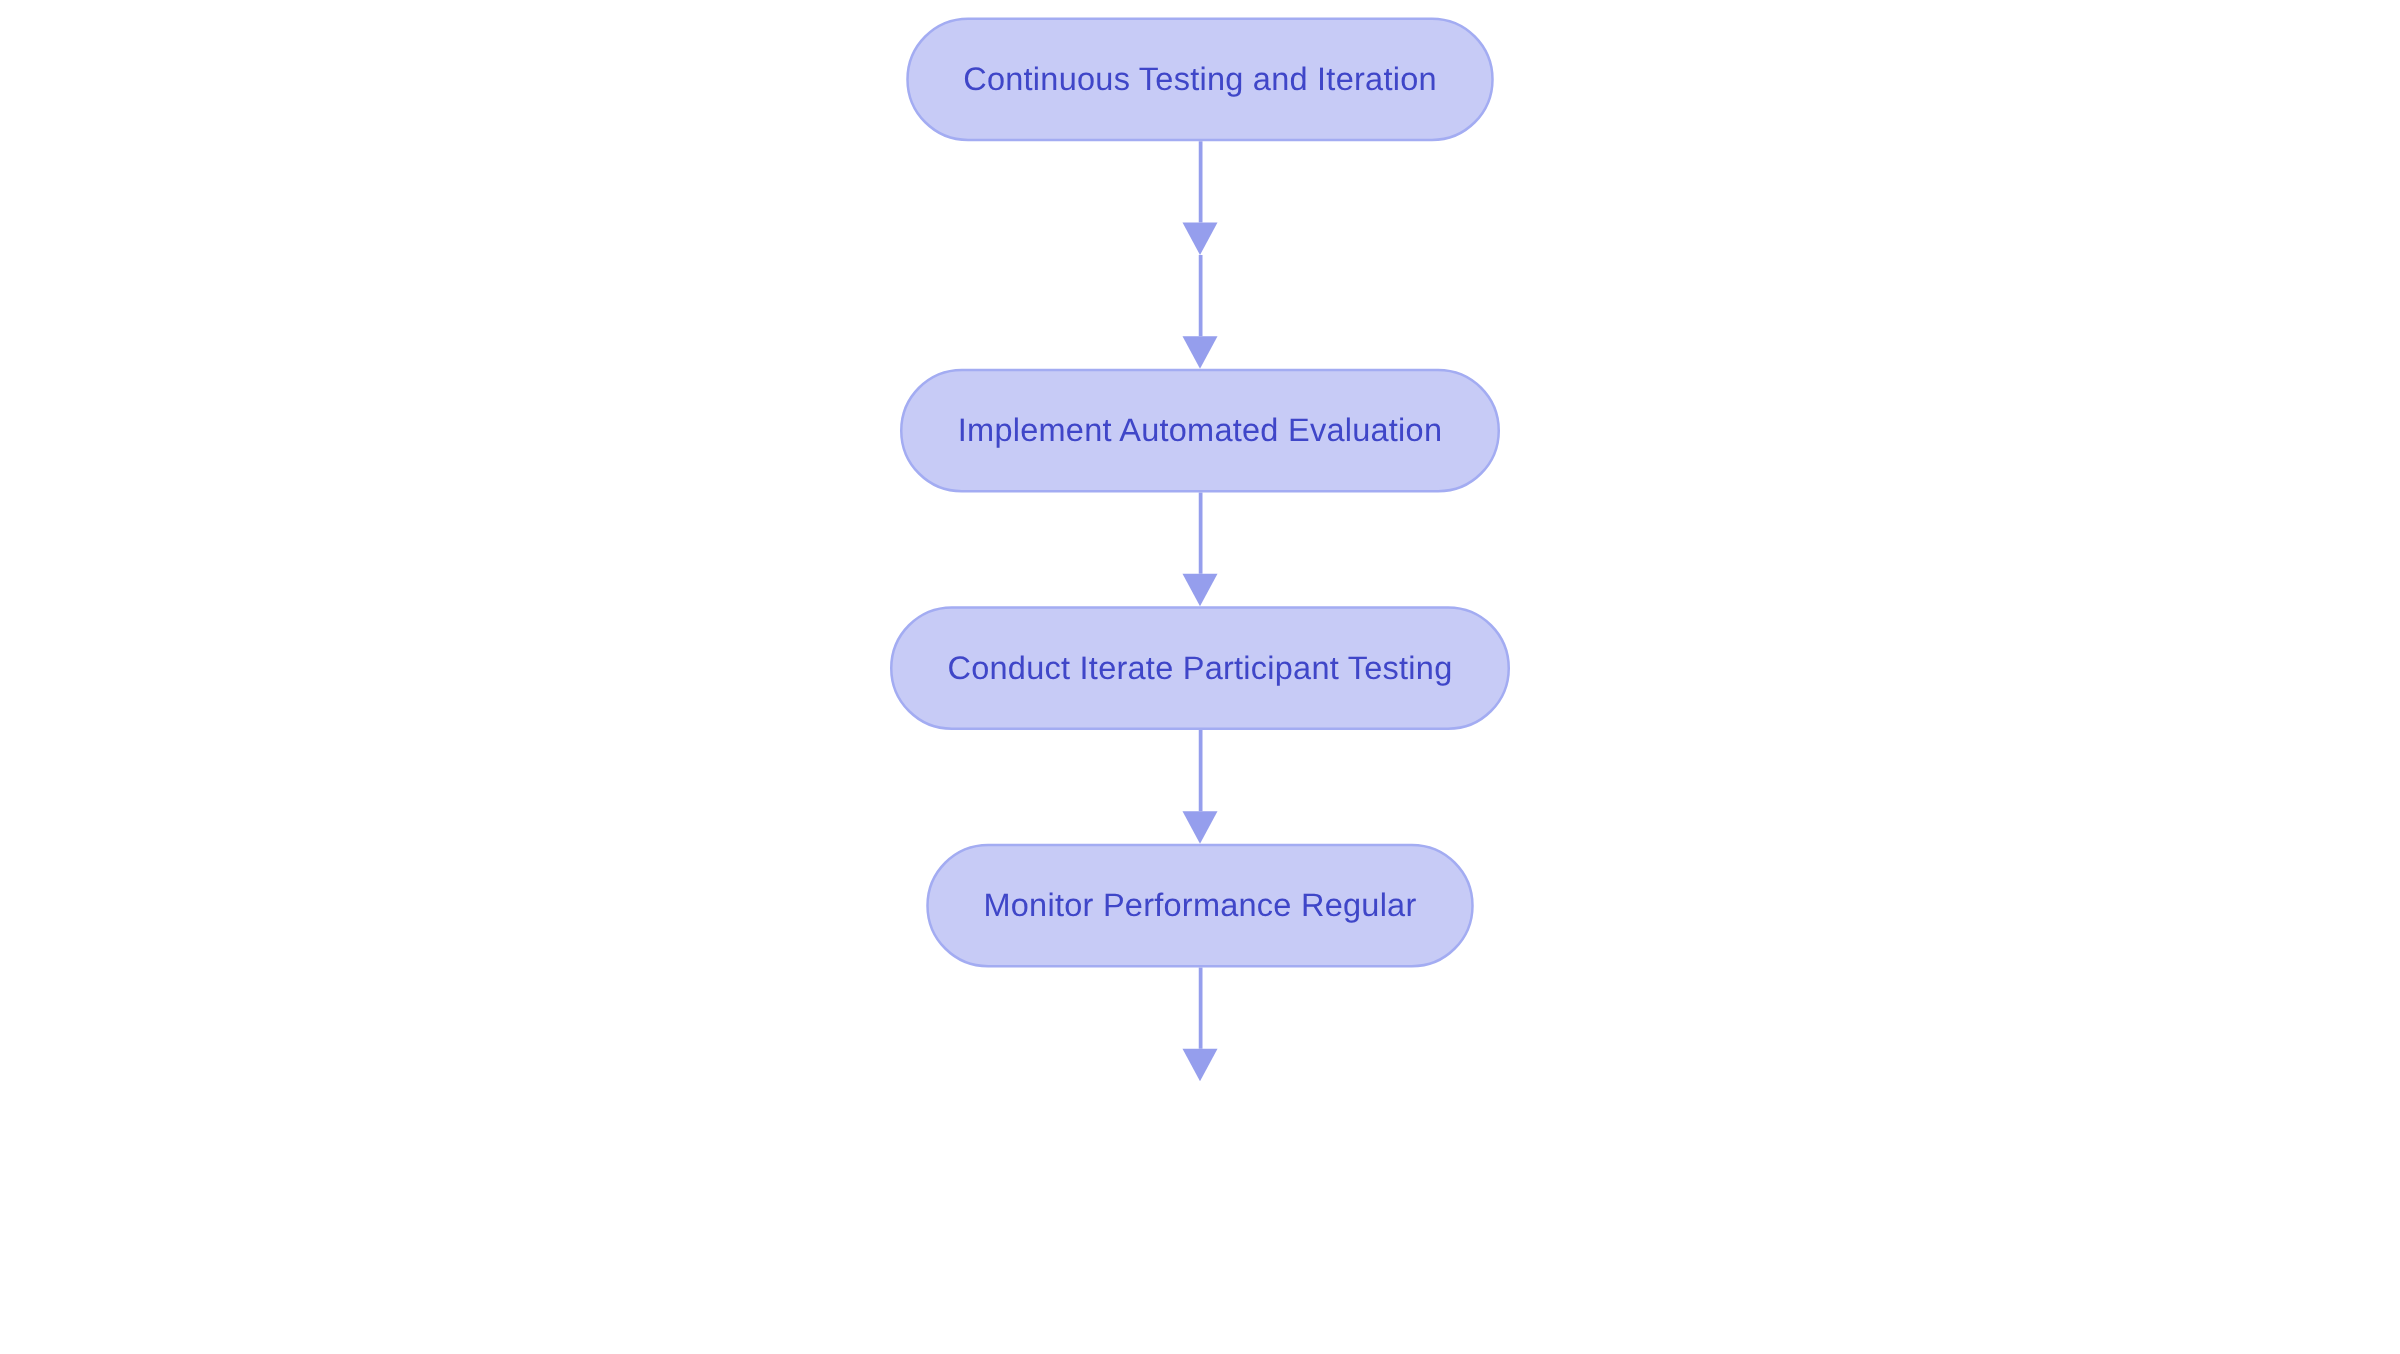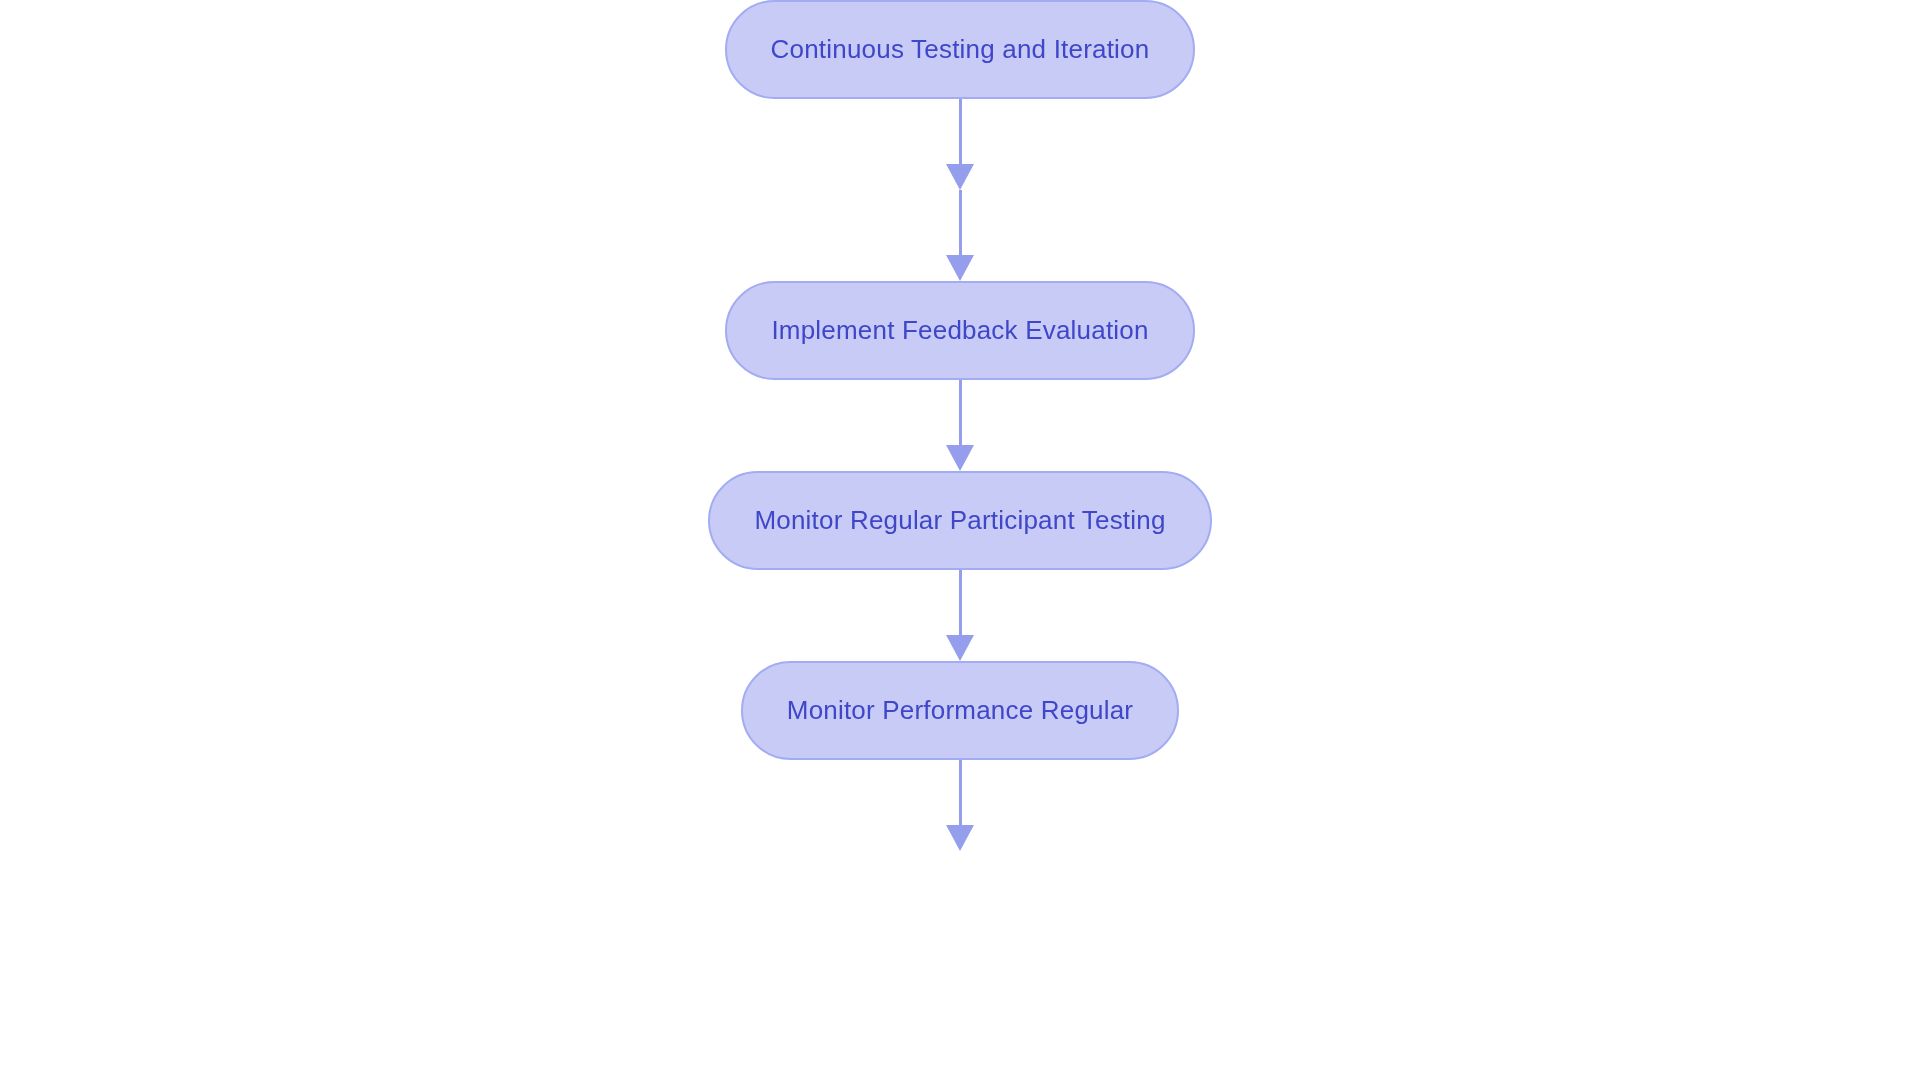--- a/index.html
+++ b/index.html
@@ -16,20 +16,21 @@
   }
   .canvas{
     position:relative;
     width:1920px;
     height:1083px;
     background:var(--bg);
     overflow:hidden;
     display:flex;
     flex-direction:column;
     align-items:center;
+    padding-top:14px;
   }
   .node{
     height:99px;
     min-height:99px;
     border-radius:49.5px;
     background:var(--node-fill);
     border:2px solid var(--node-border);
     display:flex;
     align-items:center;
     justify-content:center;
@@ -75,30 +76,30 @@
     <div class="head"></div>
   </div>
 
 
   <div class="arrow">
     <div class="line"></div>
     <div class="head"></div>
   </div>
 
   <div class="node">
-    <span>Implement Feedback Evaluation</span>
+    <span>Implement Automated Evaluation</span>
   </div>
 
   <div class="arrow">
     <div class="line"></div>
     <div class="head"></div>
   </div>
 
   <div class="node">
-    <span>Monitor Regular Participant Testing</span>
+    <span>Conduct Iterate Participant Testing</span>
   </div>
 
   <div class="arrow">
     <div class="line"></div>
     <div class="head"></div>
   </div>
 
   <div class="node">
     <span>Monitor Performance Regular</span>
   </div>

